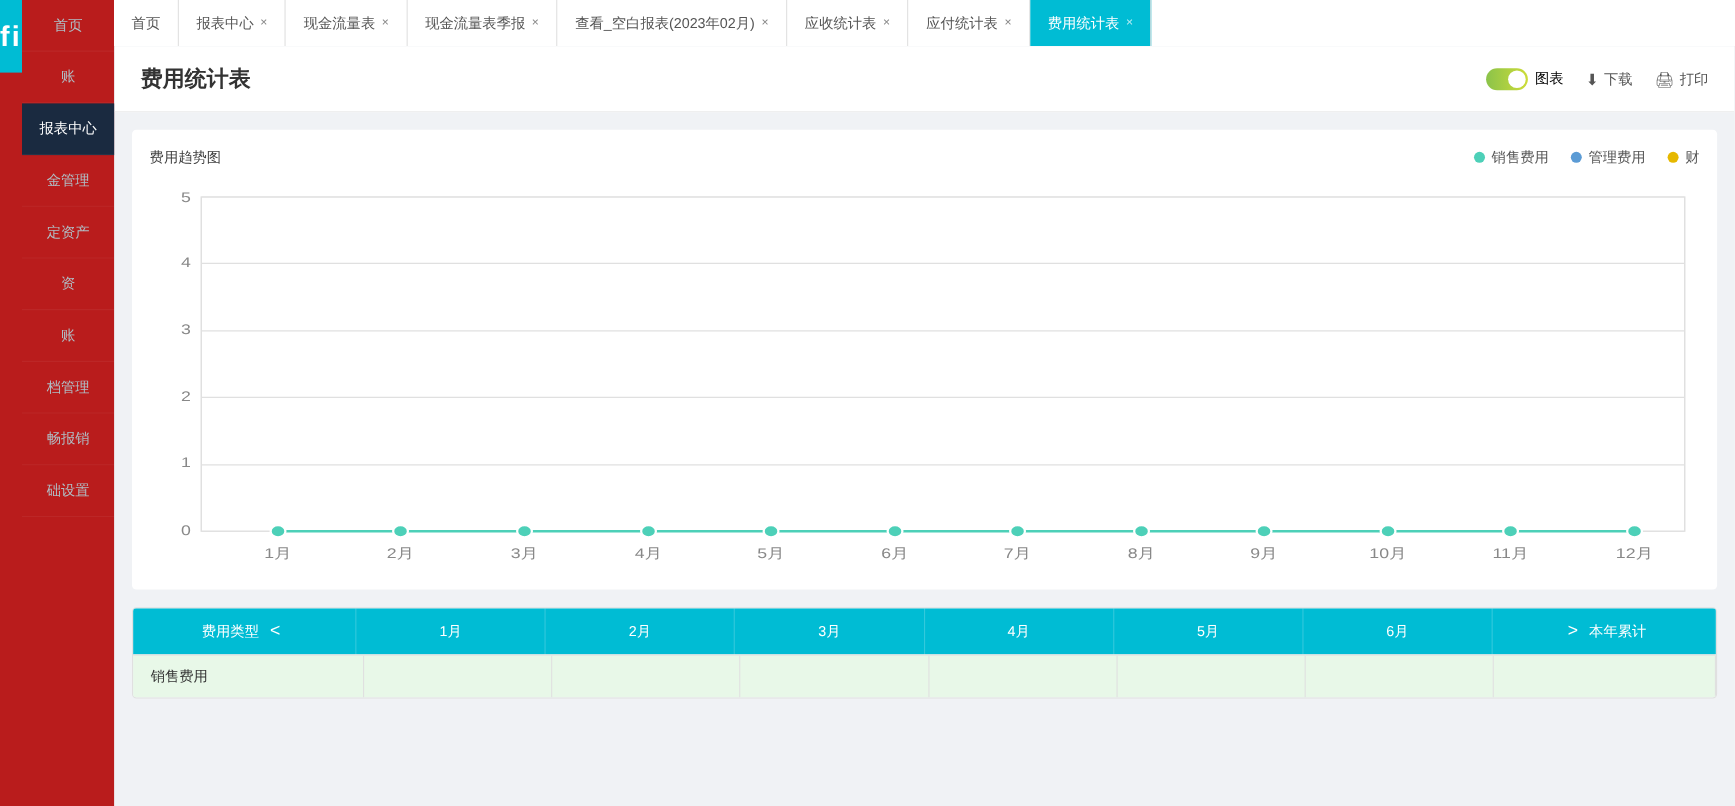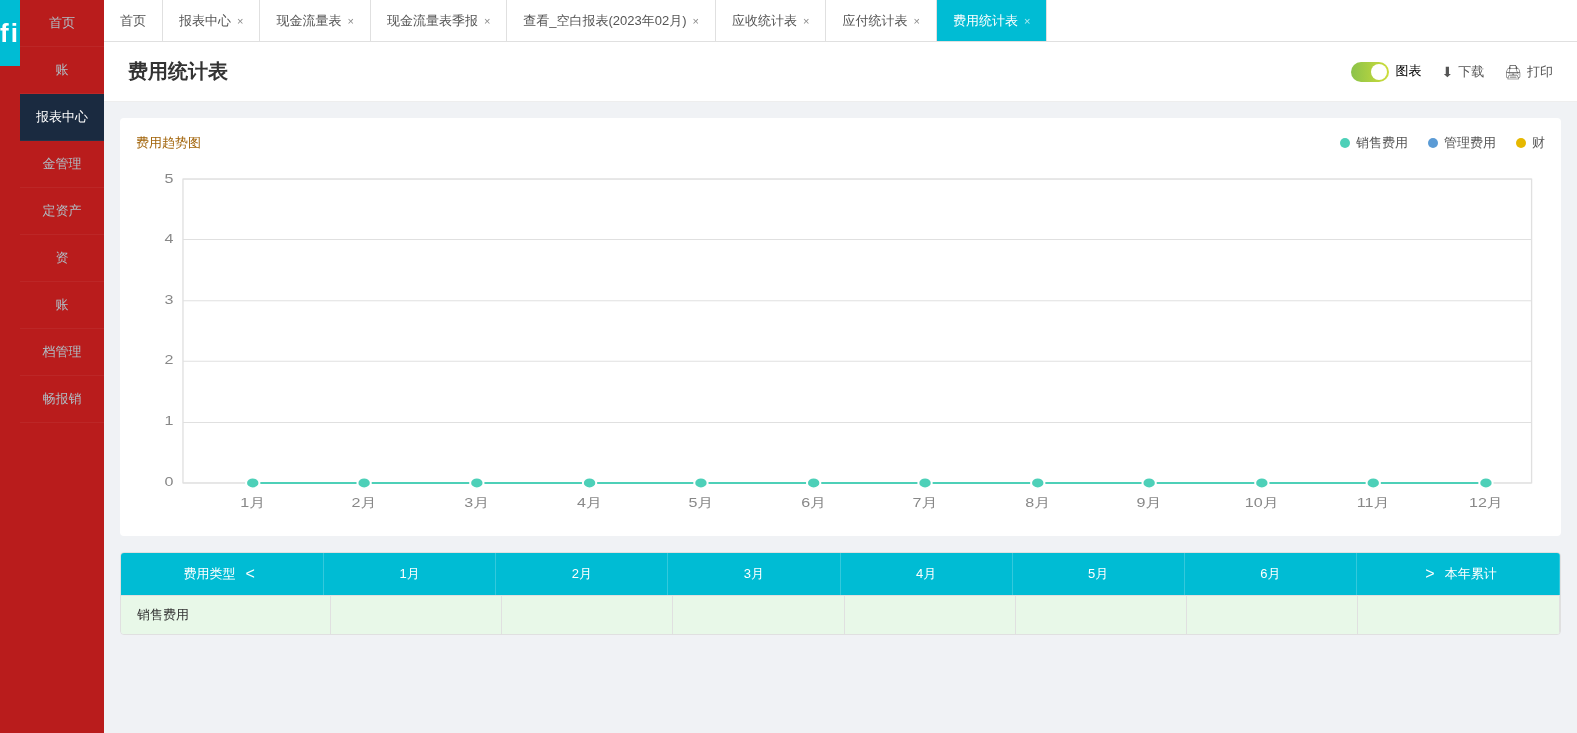--- a/index.html
+++ b/index.html
@@ -143,21 +143,21 @@
       border-radius: 4px;
     }
     .chart-header {
       display: flex;
       align-items: center;
       justify-content: space-between;
       margin-bottom: 8px;
     }
     .chart-title {
       font-size: 13px;
-      color: #a16207;
+      color: #404040;
     }
     .chart-legend {
       display: flex;
       align-items: center;
       gap: 20px;
     }
     .legend-item {
       display: flex;
       align-items: center;
       gap: 6px;
@@ -246,20 +246,21 @@
   <div style="position:relative; overflow:hidden; flex:1;">
     <div class="sidebar-item">首页</div>
     <div class="sidebar-item">账</div>
     <div class="sidebar-item active">报表中心</div>
     <div class="sidebar-item">金管理</div>
     <div class="sidebar-item">定资产</div>
     <div class="sidebar-item">资</div>
     <div class="sidebar-item">账</div>
     <div class="sidebar-item">档管理</div>
     <div class="sidebar-item">畅报销</div>
+    <div class="sidebar-item">础设置</div>
   </div>
 </div>
 
 <div class="main">
 
   <div class="tab-bar">
     <div class="tab-item">
       <span>首页</span>
     </div>
     <div class="tab-item">

